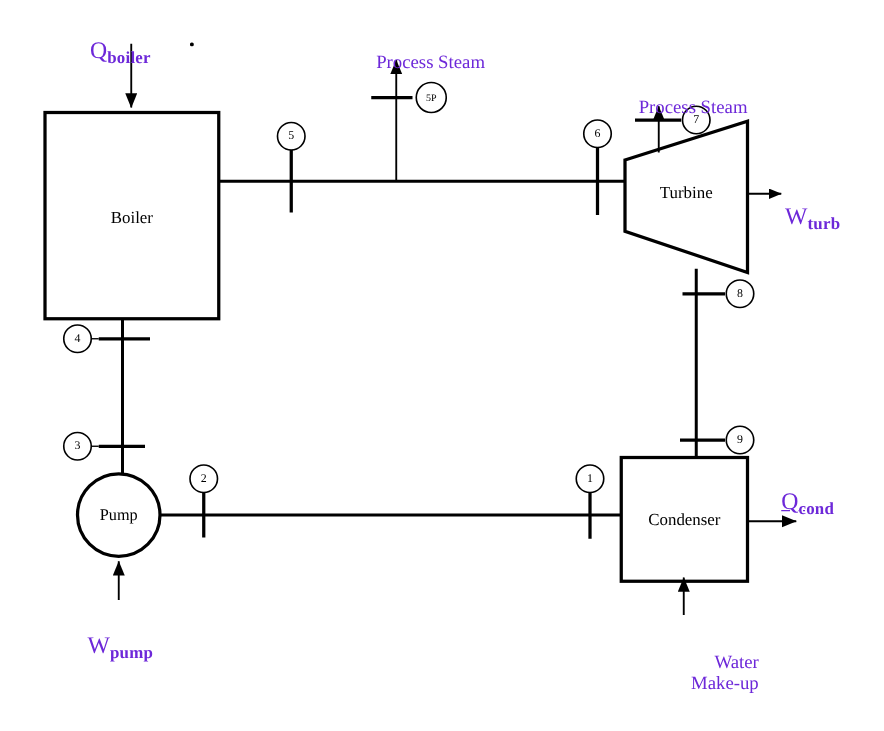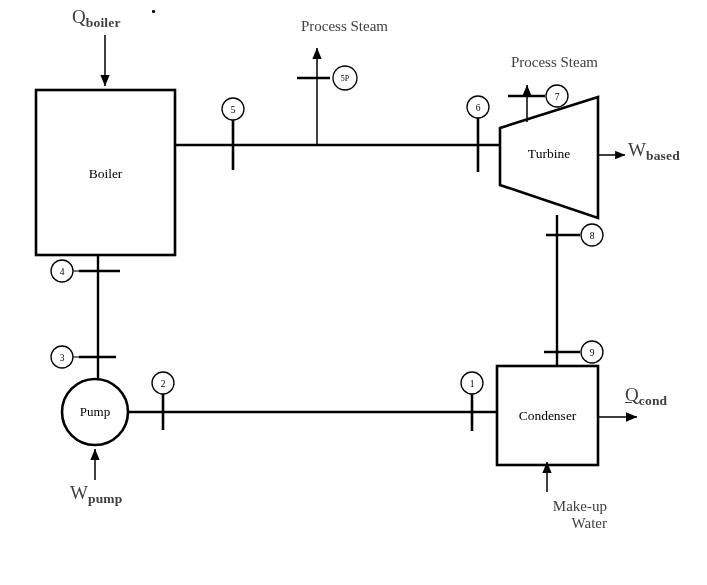--- a/index.html
+++ b/index.html
@@ -73,23 +73,24 @@
     text-anchor: middle;
     dominant-baseline: central;
   }
   .marker-label.small {
     font-size: 8px;
   }
   .flow-label {
     position: absolute;
     font-family: "Liberation Serif", "DejaVu Serif", serif;
     font-size: 15px;
-    color: #404040;
+    color: #6d28d9;
     white-space: nowrap;
     line-height: 1.15;
+    margin-top: 24px;
   }
   .flow-label.centered {
     text-align: right;
   }
   .sym {
     position: relative;
     font-size: 19px;
     font-family: "Liberation Serif", "DejaVu Serif", serif;
   }
   .sub {
@@ -200,35 +201,35 @@
     <circle class="marker-circle" cx="592" cy="352" r="11"></circle>
     <text class="marker-label" x="592" y="352.5">9</text>
   </svg>
 
   <div class="flow-label" style="left:72px; top:6px;">
     <span class="sym">Q</span><span class="dot-wrap" style="position:absolute;left:80px;top:4px;">
         <span style="position:absolute;width:2.6px;height:2.6px;border-radius:50%;background:#000;"></span>
       </span><span class="sub">boiler</span>
   </div>
 
-  <div class="flow-label" style="left:625px; top:384px;text-decoration:underline;">
+  <div class="flow-label" style="left:625px; top:367px;text-decoration:underline;">
     <span class="sym">Q</span><span class="sub">cond</span>
   </div>
 
   <div class="flow-label" style="left:628px; top:139px;">
-    <span class="sym">W</span><span class="sub">based</span>
+    <span class="sym">W</span><span class="sub">turb</span>
   </div>
 
   <div class="flow-label" style="left:70px; top:482px;text-align:center;">
     <span class="sym">W</span><span class="sub">pump</span>
   </div>
 
   <div class="flow-label centered" style="left:246px; top:18px; width:142px;">Process Steam</div>
 
   <div class="flow-label centered" style="left:456px; top:54px; width:142px;">Process Steam</div>
 
   <div class="flow-label centered" style="left:487px; top:498px; width:120px;">
+    <div>Water</div>
     <div>Make-up</div>
-    <div>Water</div>
   </div>
 
 
 </div>
 
 </body></html>

